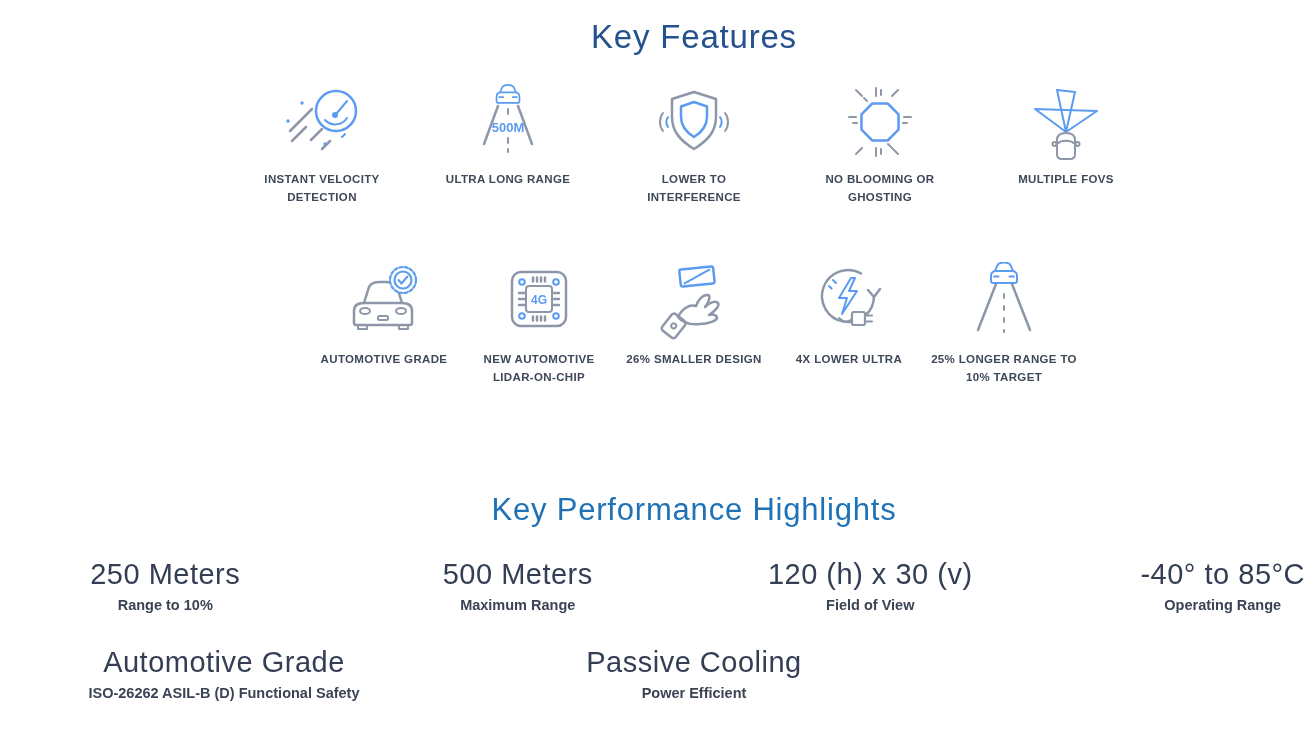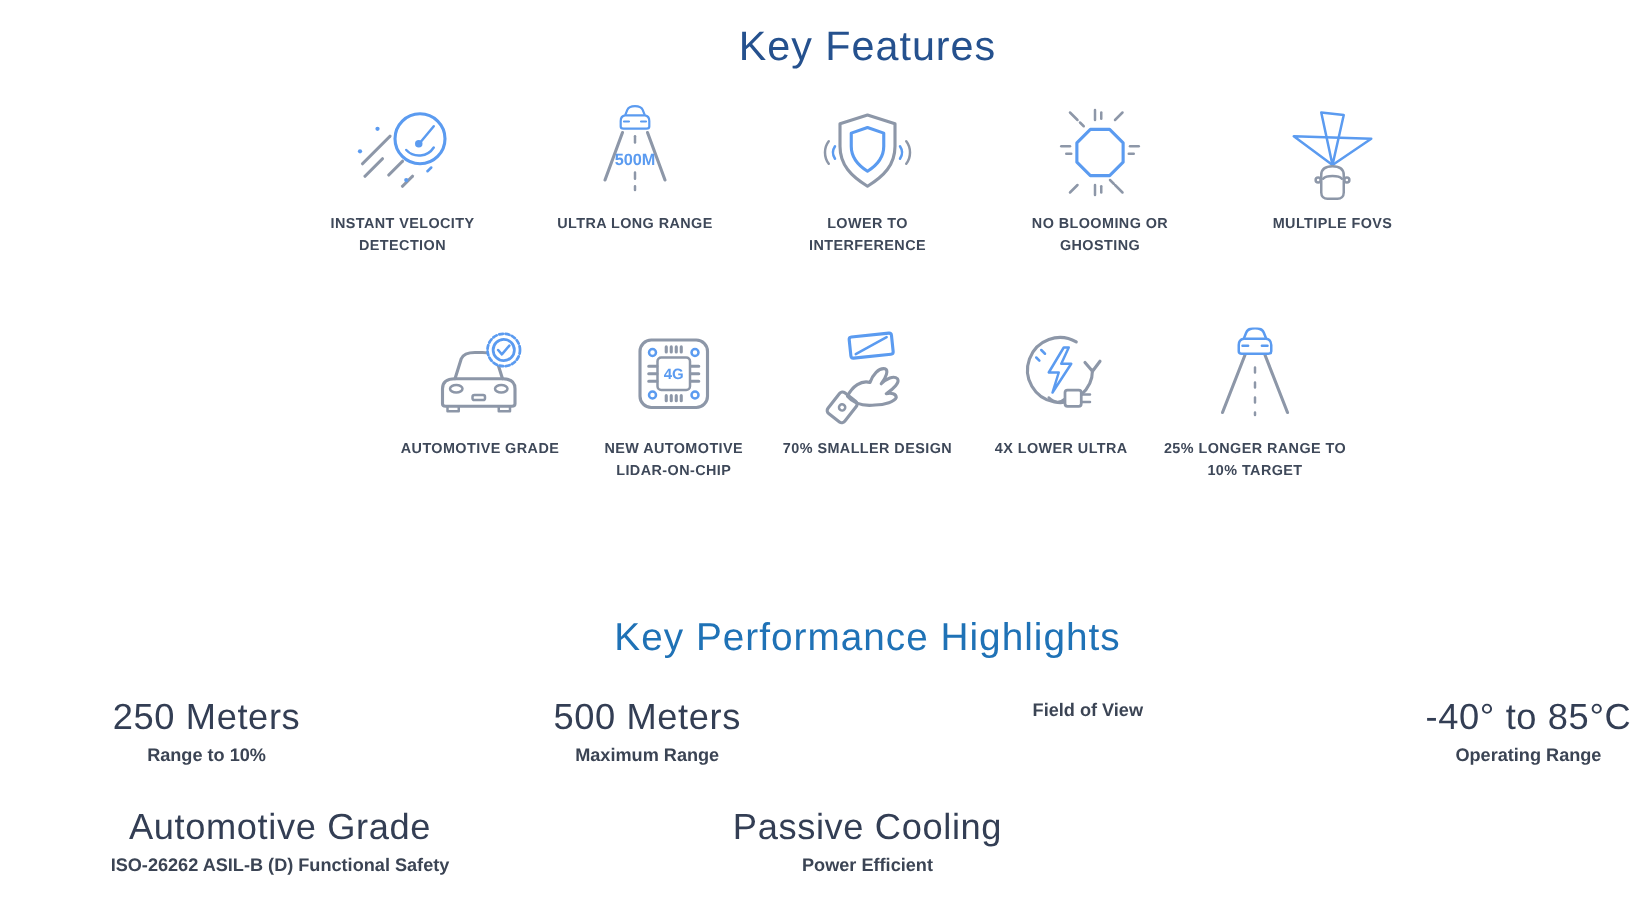--- a/index.html
+++ b/index.html
@@ -188,21 +188,21 @@
             <rect class="sb" x="29" y="6" width="34" height="17" rx="2"></rect>
             <line class="sb thin" x1="33" y1="20" x2="59" y2="9"></line>
           </g>
           <g transform="rotate(38 22 64)">
             <rect class="sg" stroke-width="2.4" x="14" y="53" width="17" height="21" rx="3"></rect>
             <circle class="sg thin" cx="22.5" cy="63.5" r="2.5"></circle>
           </g>
           <path class="sg" stroke-width="2.4" d="M27 55 C31 47 38 42 45 44 C47 38 52 32 57 33 C60 34 58 40 54 45 C58 41 64 38 67 41 C69 44 64 49 58 53 C62 52 66 53 66 56 C65 59 57 62 49 62 C40 63 32 61 27 55 Z"></path>
         </svg>
       </div>
-      <div class="feat-label">70% SMALLER DESIGN</div>
+      <div class="feat-label">26% SMALLER DESIGN</div>
     </div>
 
     <div class="feat">
       <div class="icon-box">
         <svg width="86" height="80" viewBox="0 0 86 80">
           <path class="sg" d="M55 11.5 A26 26 0 1 0 68 34"></path>
           <polyline class="sg" points="62,28 68,35 74,27"></polyline>
           <path class="sb thin" d="M45 16 L33 36 L41 36 L36 52 L51 29 L43 29 L49 16 Z"></path>
           <path class="sb thin" d="M27 18 L30 21 M23 24 L25.5 26.5"></path>
           <path class="sg thin" d="M33 56 C37 60 42 60.5 46 57"></path>
@@ -236,20 +236,21 @@
   <div class="stats stats-4">
     <div class="stat">
       <div class="stat-value">250 Meters</div>
       <div class="stat-label">Range to 10%</div>
     </div>
     <div class="stat">
       <div class="stat-value">500 Meters</div>
       <div class="stat-label">Maximum Range</div>
     </div>
     <div class="stat">
+      <div class="stat-value">120 (h) x 30 (v)</div>
       <div class="stat-label">Field of View</div>
     </div>
     <div class="stat">
       <div class="stat-value">-40° to 85°C</div>
       <div class="stat-label">Operating Range</div>
     </div>
   </div>
 
   <div class="stats stats-3">
     <div class="stat">

